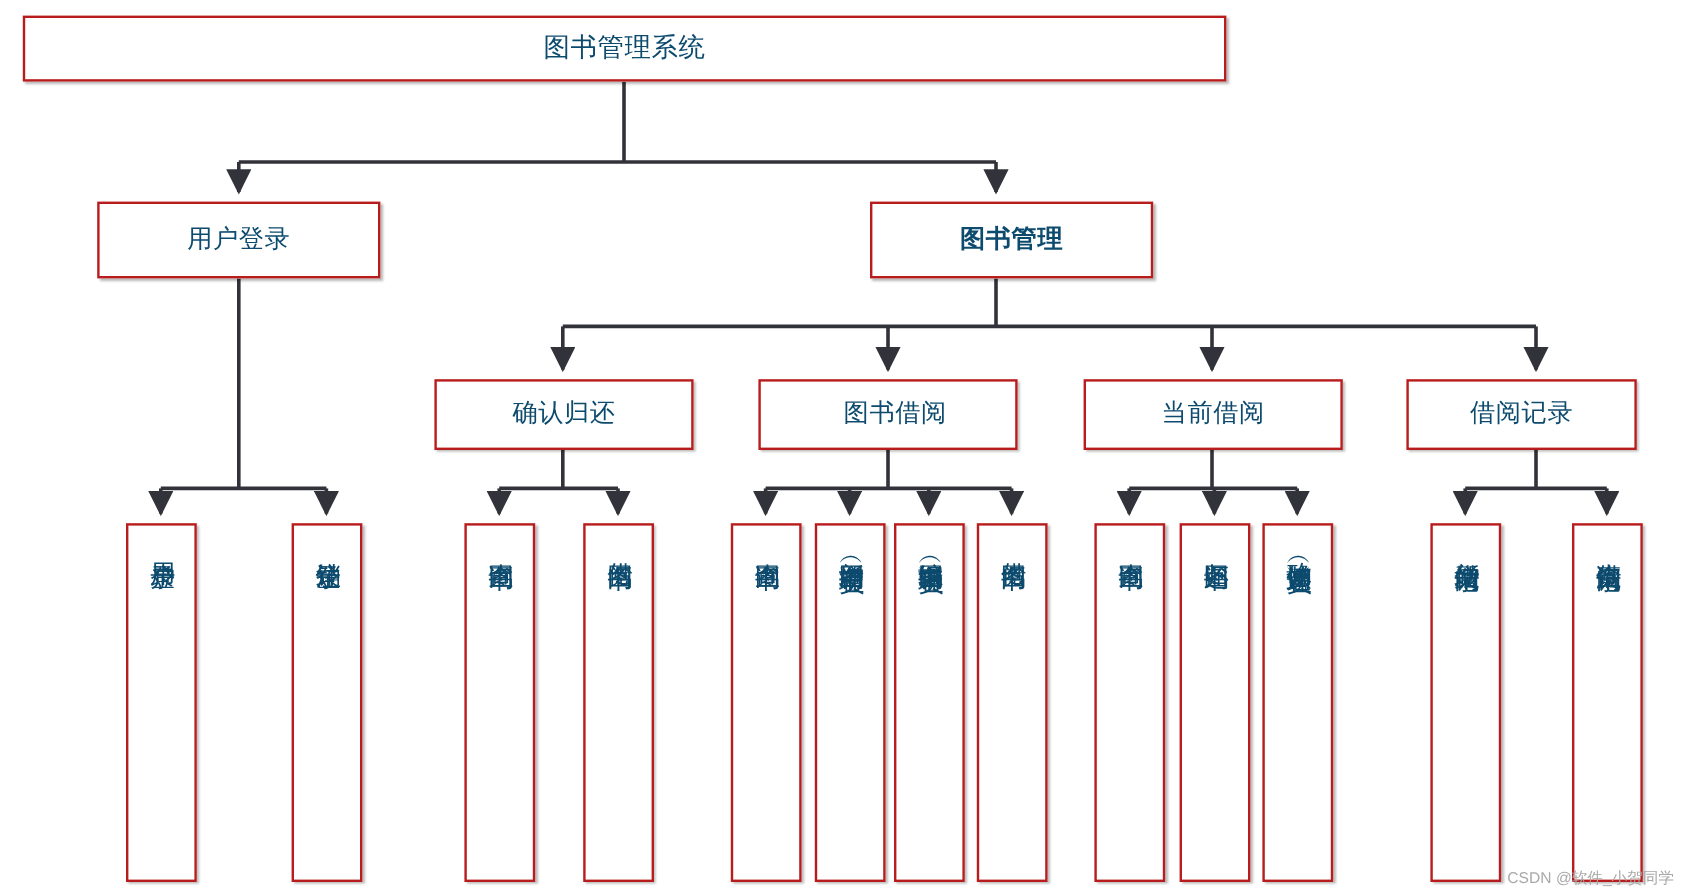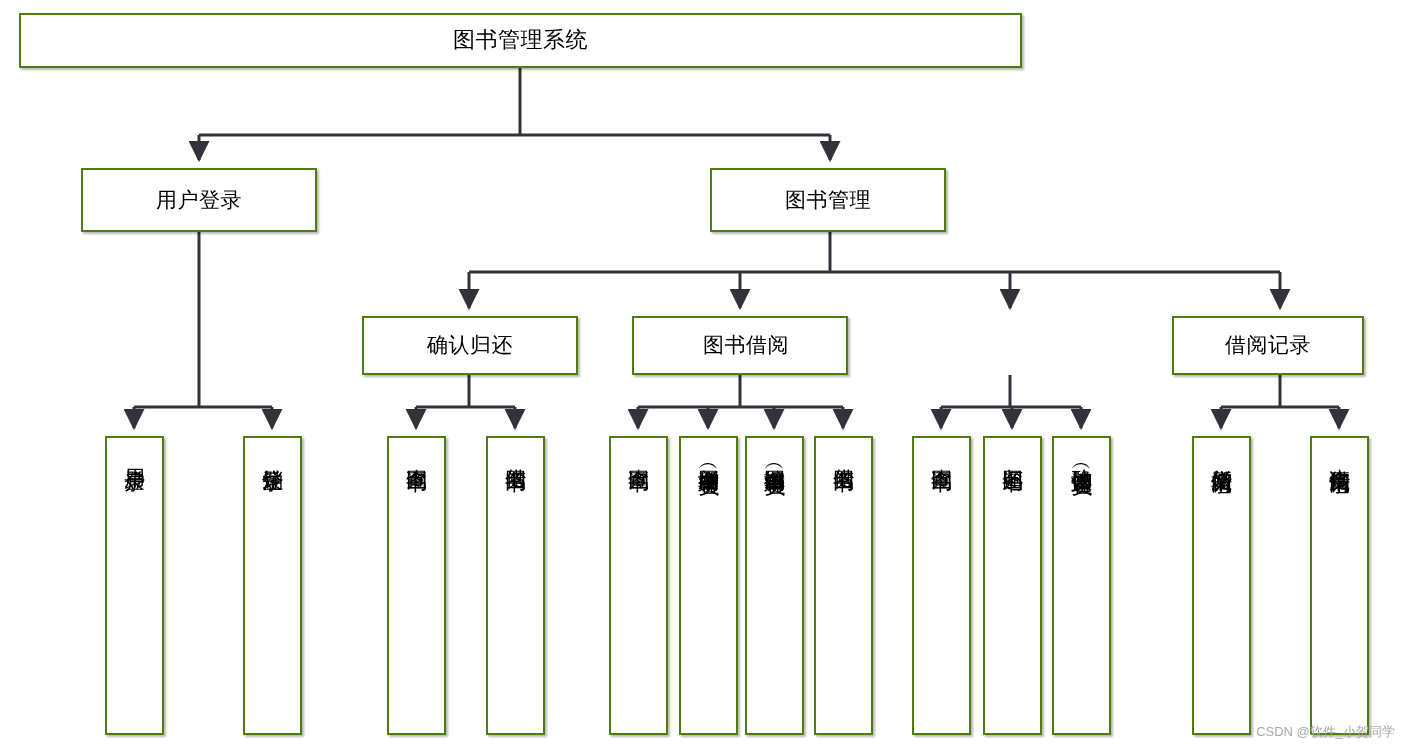--- a/index.html
+++ b/index.html
@@ -21,26 +21,26 @@
     position: absolute;
     left: 0;
     top: 0;
     width: 1405px;
     height: 747px;
   }
   .node {
     position: absolute;
     box-sizing: border-box;
     background: #ffffff;
-    border: 2px solid #4d7c0f;
+    border: 2px solid #b91c1c;
     box-shadow: 2px 2px 2px rgba(0,0,0,0.28);
     display: flex;
     align-items: center;
     justify-content: center;
-    color: #000000;
+    color: #0c4a6e;
   }
   .node .label {
     display: block;
     text-align: center;
     line-height: 1.28;
     letter-spacing: 0.5px;
   }
   .node.horiz .label {
     font-size: 21px;
   }
@@ -124,29 +124,32 @@
     </g>
   </svg>
 
   <div class="node root horiz" style="left:19px; top:13px; width:1003px; height:55px;">
     <span class="label">图书管理系统</span>
   </div>
 
   <div class="node horiz" style="left:81px; top:168px; width:236px; height:64px;">
     <span class="label">用户登录</span>
   </div>
-  <div class="node horiz" style="left:710px; top:168px; width:236px; height:64px;">
+  <div class="node horiz" style="left:725px; top:168px; width:236px; height:64px;font-weight:bold;">
     <span class="label">图书管理</span>
   </div>
 
   <div class="node horiz" style="left:362px; top:316px; width:216px; height:59px;">
     <span class="label">确认归还</span>
   </div>
   <div class="node horiz" style="left:632px; top:316px; width:216px; height:59px;padding-left:12px;">
     <span class="label">图书借阅</span>
+  </div>
+  <div class="node horiz" style="left:903px; top:316px; width:216px; height:59px;">
+    <span class="label">当前借阅</span>
   </div>
   <div class="node horiz" style="left:1172px; top:316px; width:192px; height:59px;">
     <span class="label">借阅记录</span>
   </div>
 
   <div class="node vert" style="left:105px; top:436px; width:59px; height:299px;">
     <span class="label">用户登录</span>
   </div>
   <div class="node vert" style="left:243px; top:436px; width:59px; height:299px;">
     <span class="label">注销登录</span>

